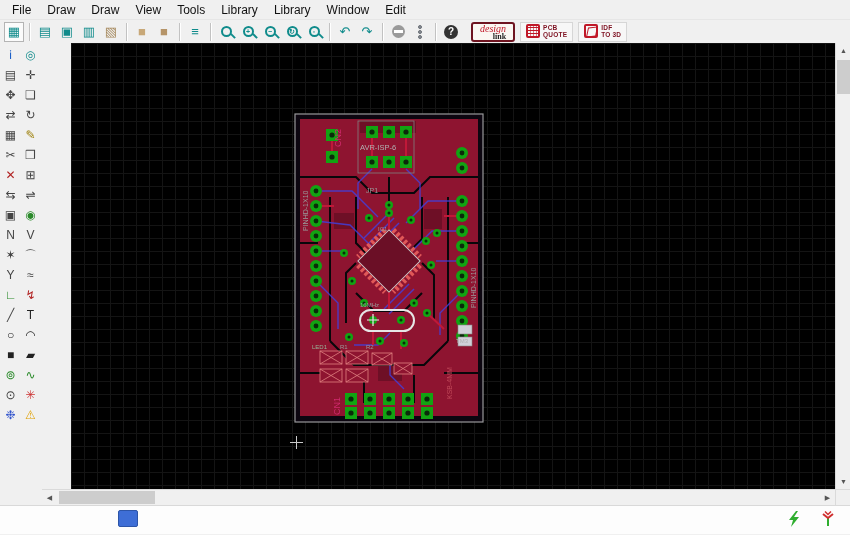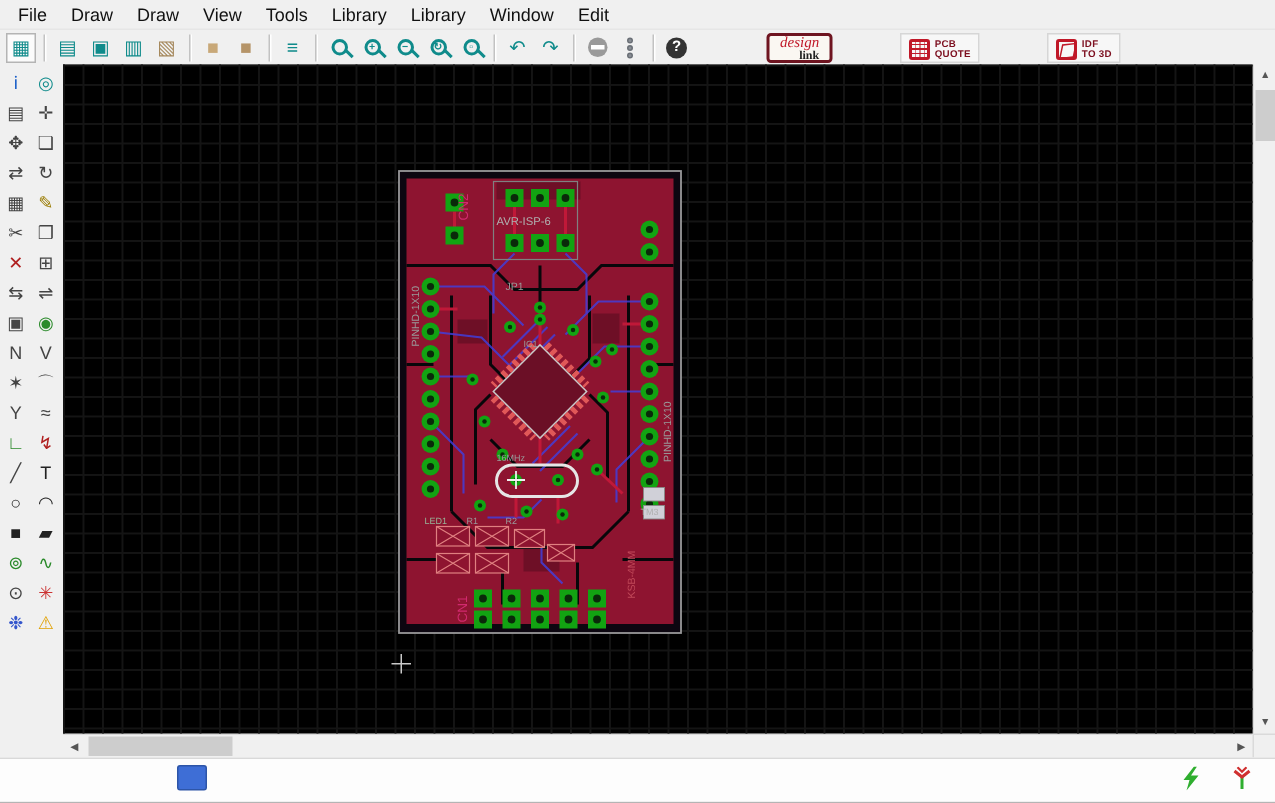--- a/index.html
+++ b/index.html
@@ -17,21 +17,21 @@
   .tb-btn{width:20px;height:20px;display:flex;align-items:center;justify-content:center;font-size:13px;line-height:1;color:#0f8b8b;cursor:default;}
   .tb-btn.framed{border:1px solid #b4b4b4;background:#fbfbfb;}
   .mag{position:relative;width:11px;height:11px;border:2px solid #0f8b8b;border-radius:50%;display:flex;align-items:center;justify-content:center;font-size:7px;font-weight:bold;color:#0f8b8b;}
   .mag::after{content:"";position:absolute;width:6px;height:2px;background:#0f8b8b;right:-6px;bottom:-2px;transform:rotate(45deg);}
   .stopicon{width:13px;height:13px;border-radius:50%;background:#9a9a9a;position:relative;}
   .stopicon::after{content:"";position:absolute;left:2px;top:5px;width:9px;height:3px;background:#fff;}
   .traffic{display:flex;flex-direction:column;gap:1px;align-items:center;}
   .traffic span{width:4px;height:4px;border-radius:50%;background:#8a8f96;border:1px solid #6a6f76;}
   .helpicon{width:14px;height:14px;border-radius:50%;background:#333;color:#fff;font-size:10px;font-weight:bold;display:flex;align-items:center;justify-content:center;}
   .promos{display:flex;align-items:center;gap:5px;margin-left:8px;}
-  .promo{height:20px;display:flex;align-items:flex-end;gap:3px;padding:1px 5px;border:1px solid #d6d6d6;background:#f7f7f7;cursor:default;margin-left:40px;}
+  .promo{height:20px;display:flex;align-items:flex-start;gap:3px;padding:1px 5px;border:1px solid #d6d6d6;background:#f7f7f7;cursor:default;}
   .promo.designlink{flex-direction:column;justify-content:center;gap:0;border:2px solid #6e1420;border-radius:3px;background:#faf7f2;padding:0 7px;}
   .dl-design{font-family:"Liberation Serif",serif;font-style:italic;color:#c01828;font-size:10px;line-height:9px;}
   .dl-link{font-size:8px;font-weight:bold;color:#222;line-height:7px;align-self:flex-end;font-family:Liberation Serif, serif;}
   .picon{width:14px;height:14px;border:2px solid #c01828;border-radius:2px;}
   .picon.chipicon{background:
      repeating-linear-gradient(0deg,transparent 0 2px,#c01828 2px 3px),
      repeating-linear-gradient(90deg,transparent 0 2px,rgba(192,24,40,.55) 2px 3px);}
   .picon.idficon{position:relative;}
   .picon.idficon::after{content:"";position:absolute;left:1px;top:1px;width:8px;height:8px;border:1.5px solid #c01828;transform:skew(-12deg,-6deg);}
   .ptext{display:flex;flex-direction:column;font-size:6.5px;font-weight:bold;color:#7d1020;line-height:7px;letter-spacing:.2px;}
@@ -44,21 +44,21 @@
   .caret{width:1px;height:9px;background:#222;}
   .cmd-dd{width:13px;height:13px;display:flex;align-items:center;justify-content:center;font-size:8px;color:#444;}
 
   
   .main{flex:1;display:flex;min-height:0;}
   .palette{width:42px;background:#f0f0f0;display:grid;grid-template-columns:19px 19px;gap:1px;padding:2px 1px;align-content:start;}
   .tool{width:19px;height:19px;display:flex;align-items:center;justify-content:center;font-size:12px;line-height:1;color:#3a3a3a;cursor:default;}
   .canvas-col{flex:1;display:flex;flex-direction:column;min-width:0;}
   .canvas{position:relative;flex:1;background-color:#000;
      background-image:linear-gradient(#141414 1px,transparent 1px),linear-gradient(90deg,#141414 1px,transparent 1px);
-     background-size:13px 13px;overflow:hidden;}
+     background-size:13px 13px;overflow:hidden;margin-left:29px;}
   .pcb{position:absolute;left:223px;top:70px;}
   .cursor-cross{position:absolute;left:219px;top:393px;width:13px;height:13px;}
   .cursor-cross::before{content:"";position:absolute;left:0;top:6px;width:13px;height:1px;background:#c9c9c9;}
   .cursor-cross::after{content:"";position:absolute;left:6px;top:0;width:1px;height:13px;background:#c9c9c9;}
 
   
   .vscroll{width:15px;background:#f0f0f0;border-left:1px solid #dadada;display:flex;flex-direction:column;}
   .sb-arrow{height:15px;width:15px;display:flex;align-items:center;justify-content:center;font-size:7px;color:#555;cursor:default;}
   .vtrack{flex:1;position:relative;}
   .vthumb{position:absolute;top:2px;left:1px;width:13px;height:34px;background:#cdcdcd;}

